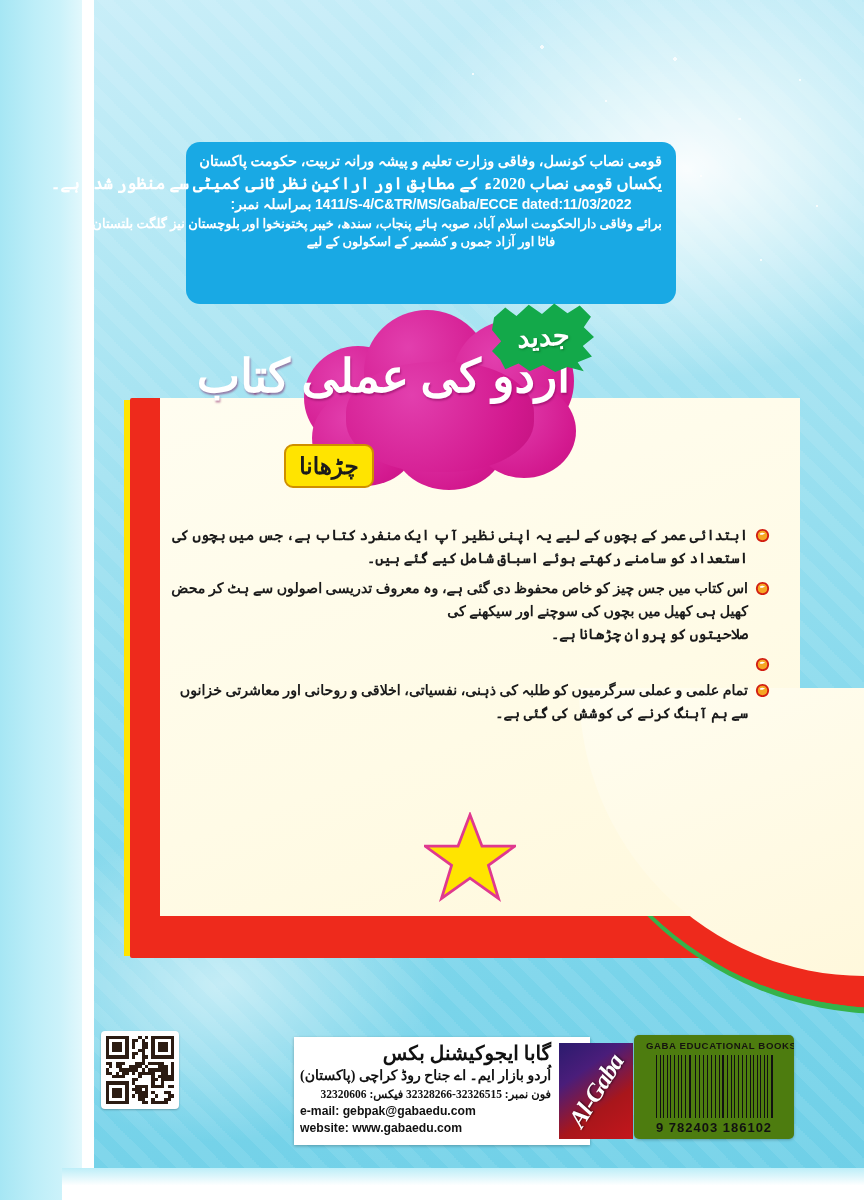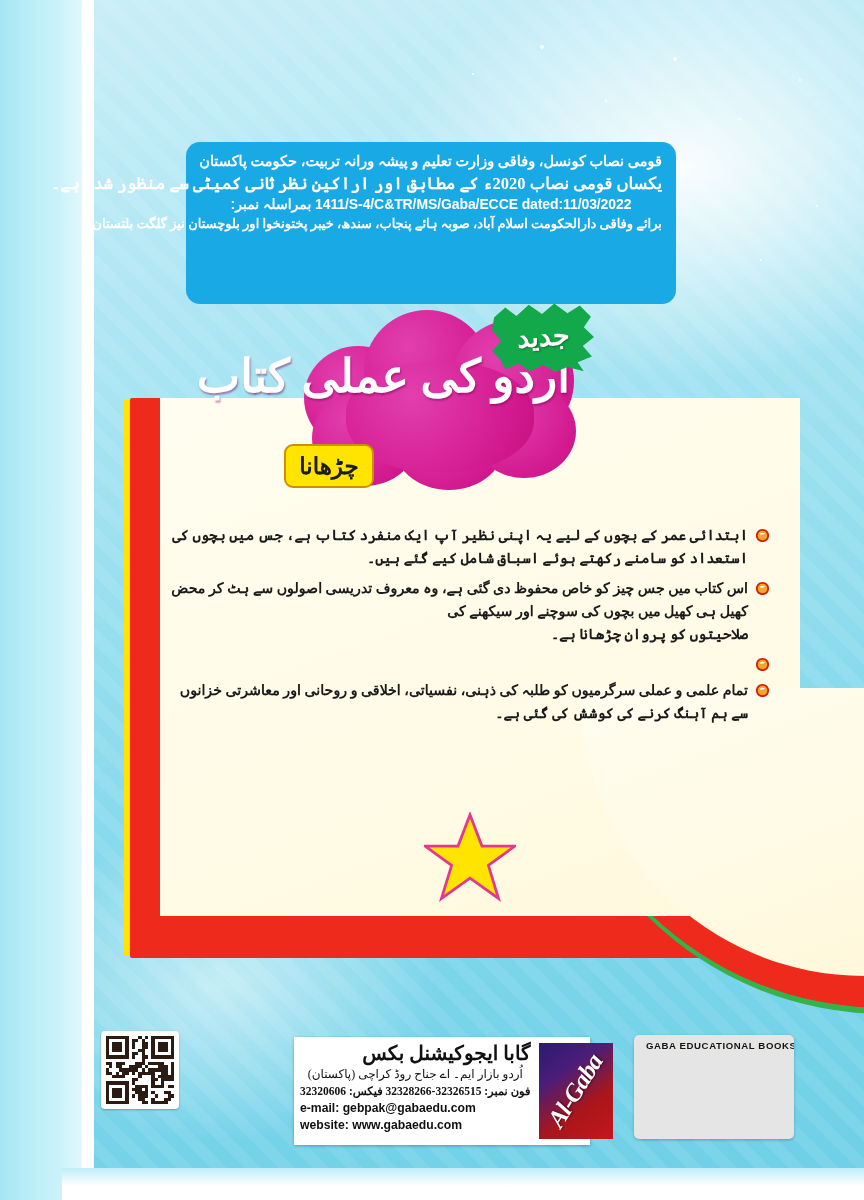--- a/index.html
+++ b/index.html
@@ -330,26 +330,25 @@
   .pub-name {
     font-family: "Liberation Serif", serif;
     font-size: 20px;
     font-weight: 700;
     color: #111;
     white-space: nowrap;
     line-height: 1.15;
   }
   .pub-addr {
     font-family: "Liberation Serif", serif;
-    font-size: 12px;
-    font-weight: 400;
+    font-size: 14px;
+    font-weight: 700;
     color: #111;
     white-space: nowrap;
     line-height: 1.5;
-    text-align: center;
   }
   .pub-phone {
     font-family: "Liberation Serif", serif;
     font-size: 11.5px;
     font-weight: 700;
     color: #111;
     white-space: nowrap;
     line-height: 1.5;
   }
   .pub-contact {
@@ -381,25 +380,25 @@
     white-space: nowrap;
     letter-spacing: -1px;
     text-shadow: 1px 1px 2px rgba(0,0,0,.55);
   }
 
   
   .barcode-card {
     position: absolute;
     left: 634px; top: 1035px;
     width: 160px; height: 104px;
-    background: #e5e5e5;
+    background: #4d7c0f;
     border-radius: 5px;
     box-shadow: 0 1px 3px rgba(0,0,0,.25);
     padding: 5px 8px 4px 8px;
-    display: flex; flex-direction: row;
+    display: flex; flex-direction: column;
     overflow: hidden;
   }
   .barcode-caption {
     font-family: "Liberation Sans", sans-serif;
     font-size: 9.6px;
     font-weight: 700;
     color: #15140f;
     letter-spacing: .6px;
     white-space: nowrap;
     margin-left: 4px;
@@ -441,20 +440,21 @@
 
 
   <div class="approval-box">
     <div class="approval-line">قومی نصاب کونسل، وفاقی وزارت تعلیم و پیشہ ورانہ تربیت، حکومت پاکستان</div>
     <div class="approval-line big">یکساں قومی نصاب 2020ء کے مطابق اور اراکین نظر ثانی کمیٹی سے منظور شدہ ہے۔</div>
     <div class="approval-line code">
       <span class="lat">1411/S-4/C&amp;TR/MS/Gaba/ECCE dated:11/03/2022</span>
       <span>بمراسلہ نمبر:</span>
     </div>
     <div class="approval-line small">برائے وفاقی دارالحکومت اسلام آباد، صوبہ ہائے پنجاب، سندھ، خیبر پختونخوا اور بلوچستان نیز گلگت بلتستان،</div>
+    <div class="approval-line small">فاٹا اور آزاد جموں و کشمیر کے اسکولوں کے لیے</div>
   </div>
 
   <div class="panel-wrap">
     <div class="panel-yellow-edge"></div>
     <div class="panel-red"></div>
     <div class="tail-green-hair"></div>
     <div class="tail-red"></div>
     <div class="panel-cream"></div>
     <div class="tail-cream"></div>
   </div>

